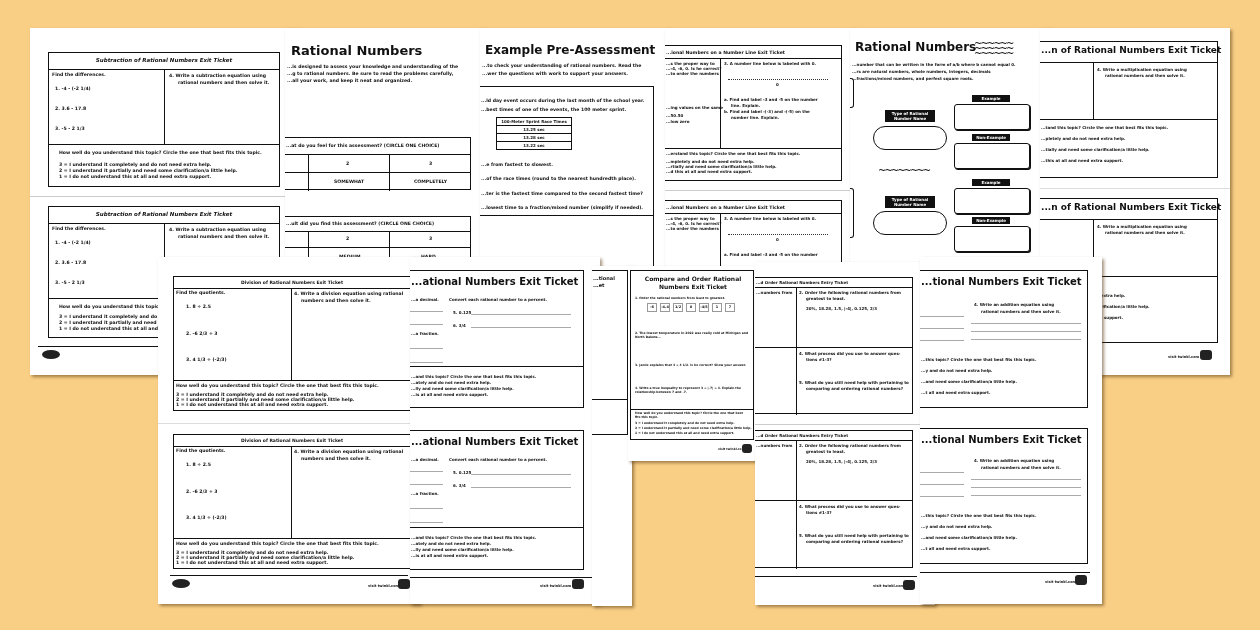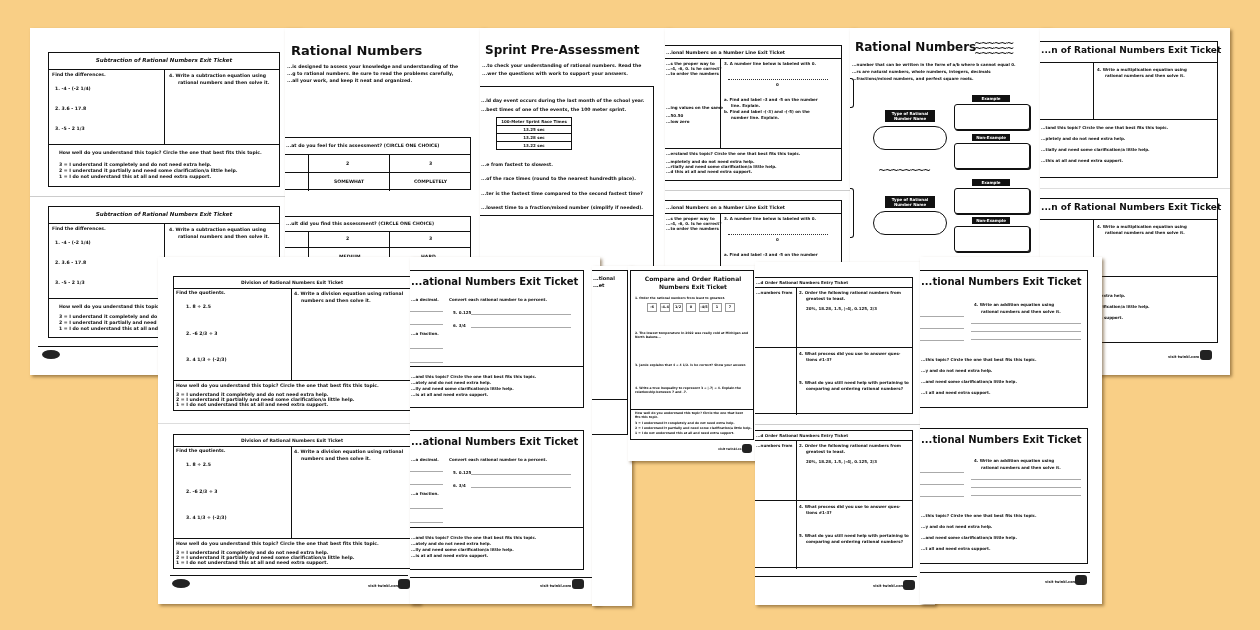--- a/index.html
+++ b/index.html
@@ -83,21 +83,21 @@
     <div class="vl" style="left:24px;top:14px;height:36px"></div>
     <div class="vl" style="left:105px;top:14px;height:36px"></div>
     <div class="t tiny" style="left:62px;top:18px">2</div>
     <div class="t tiny" style="left:145px;top:18px">3</div>
     <div class="t tiny" style="left:55px;top:36px">MEDIUM</div>
     <div class="t tiny" style="left:137px;top:36px">HARD</div>
   </div>
 </div>
 
 <div class="sheet" style="left:480px;top:28px;width:190px;height:347px;">
-  <div class="t big" style="left:5px;top:15px;font-size:12px">Sprint Pre-Assessment</div>
+  <div class="t big" style="left:5px;top:15px;font-size:12px">Example Pre-Assessment</div>
   <div class="t tiny" style="left:2px;top:34px">...to check your understanding of rational numbers. Read the</div>
   <div class="t tiny" style="left:2px;top:42px">...wer the questions with work to support your answers.</div>
   <div class="box" style="left:-2px;top:58px;width:176px;height:290px;">
     <div class="t tiny" style="left:2px;top:10px">...ld day event occurs during the last month of the school year.</div>
     <div class="t tiny" style="left:2px;top:19px">...best times of one of the events, the 100 meter sprint.</div>
     <div style="position:absolute;left:17px;top:30px;width:76px;border:1px solid #111;">
       <div class="tiny" style="text-align:center;border-bottom:1px solid #111;font-size:4px">100-Meter Sprint Race Times</div>
       <div class="tiny" style="text-align:center;border-bottom:1px solid #111;font-size:4px">13.25 sec</div>
       <div class="tiny" style="text-align:center;border-bottom:1px solid #111;font-size:4px">13.28 sec</div>
       <div class="tiny" style="text-align:center;font-size:4px">13.22 sec</div>

